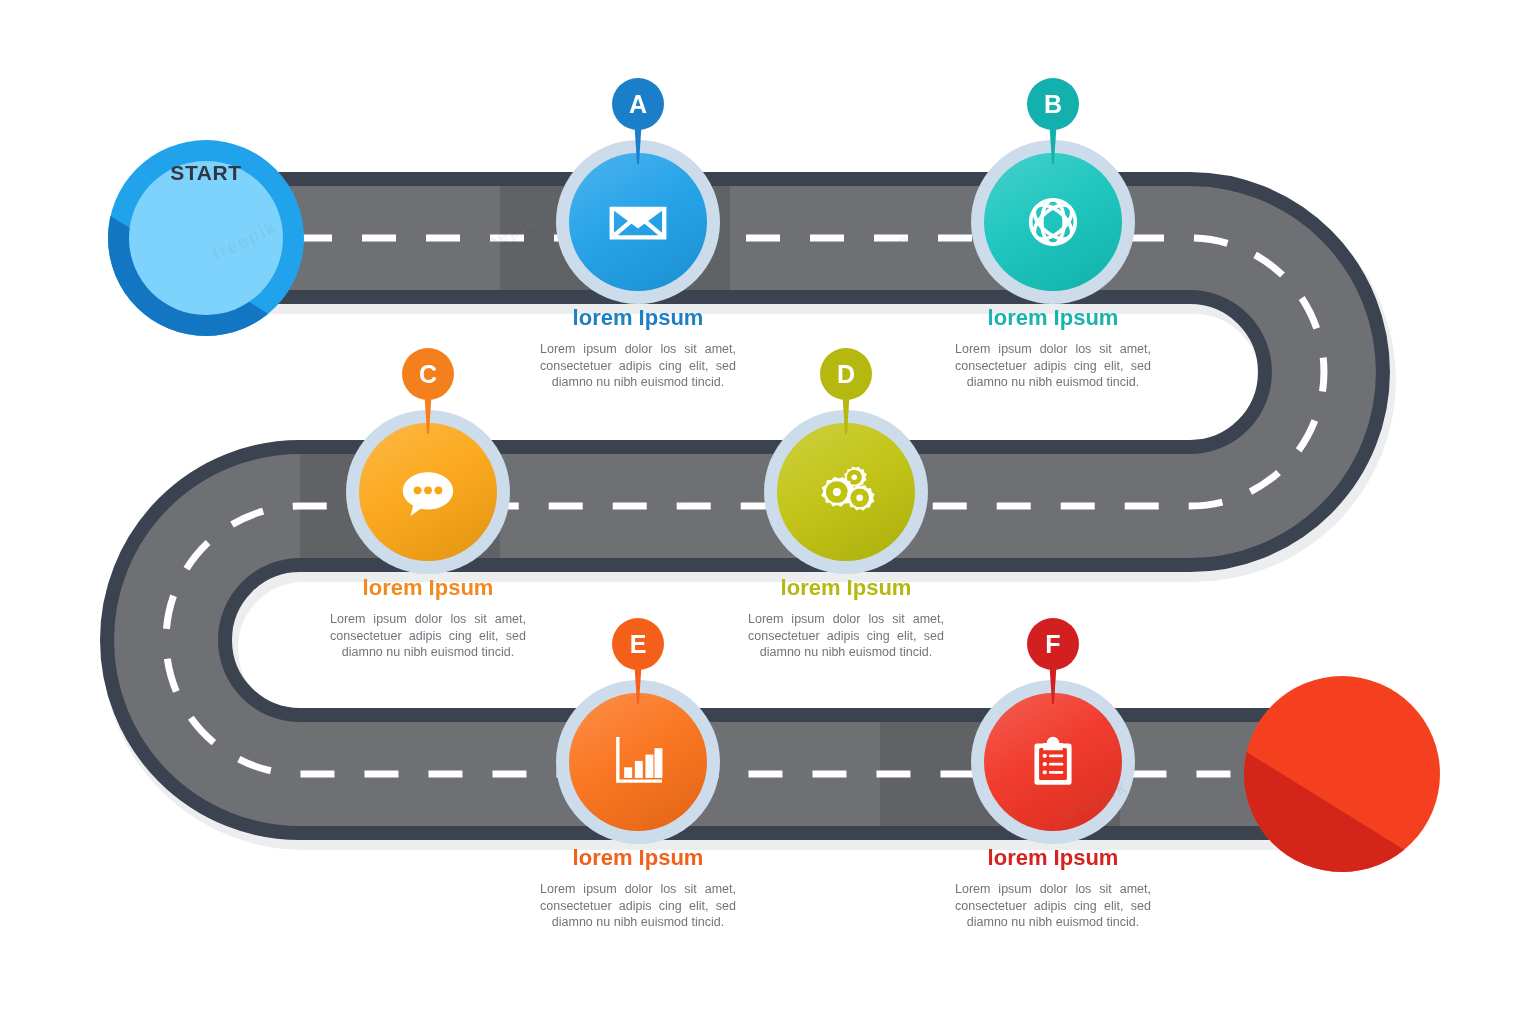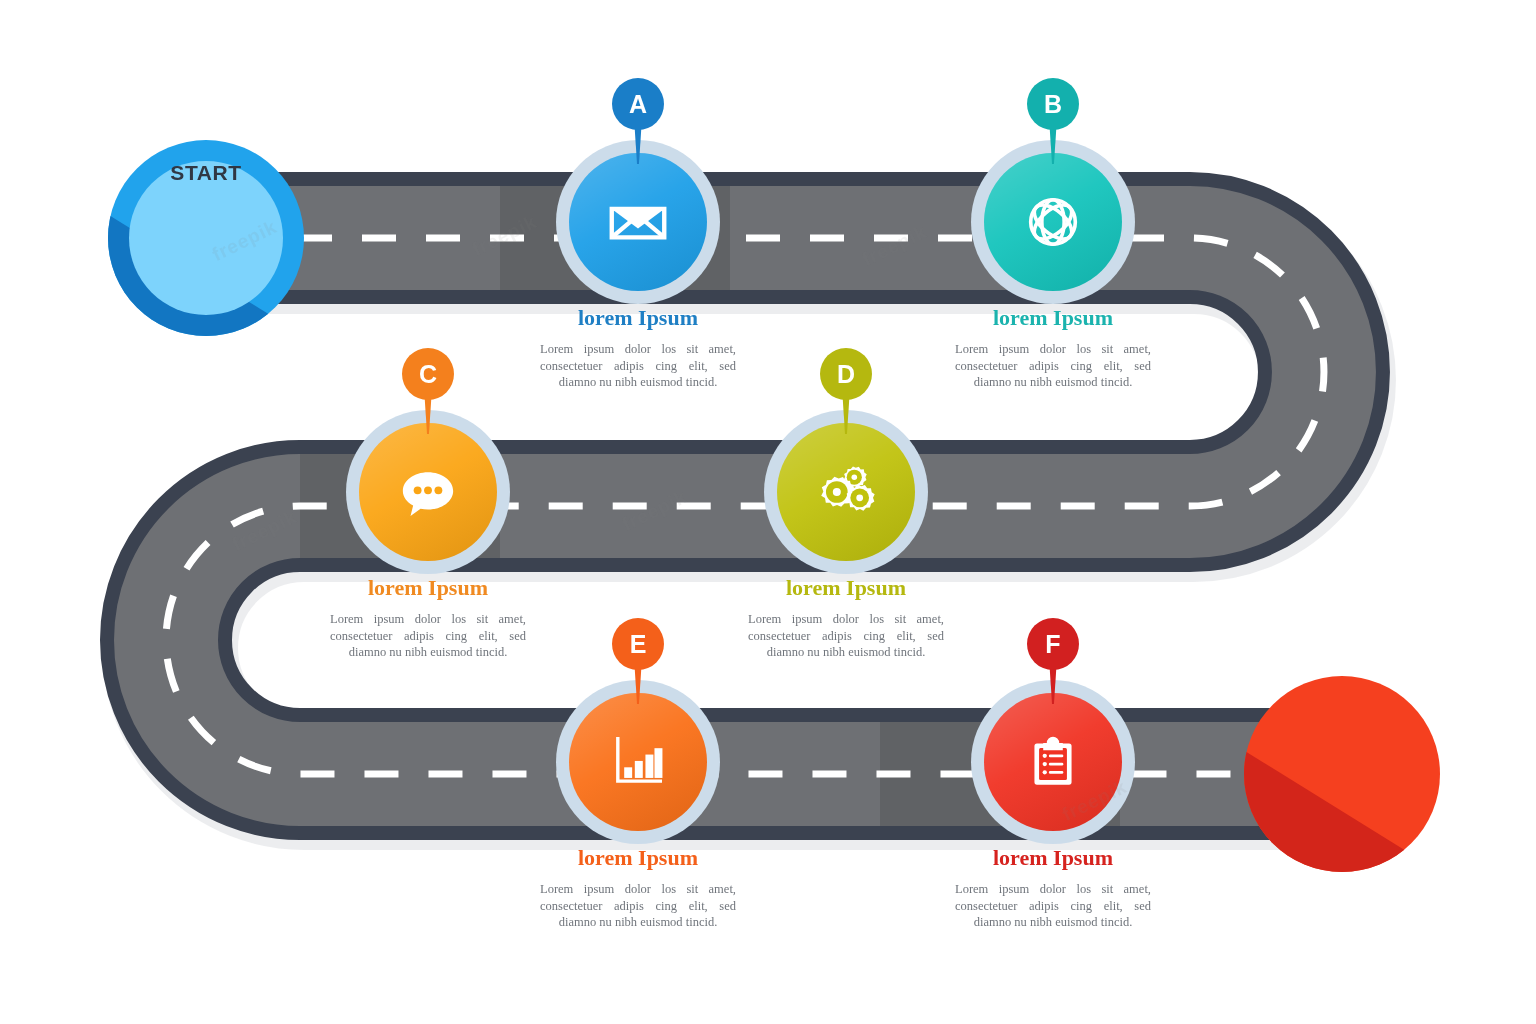--- a/index.html
+++ b/index.html
@@ -167,21 +167,20 @@
     height: 46px;
     clip-path: polygon(0% 0%, 100% 0%, 62% 100%, 38% 100%);
   }
 
   .step-text {
     position: absolute;
     left: 0;
     top: 228px;
     width: 330px;
     text-align: center;
-    font-family: Liberation Serif, serif;
   }
   .step-title {
     font-size: 22px;
     font-weight: bold;
     line-height: 1.1;
     margin: 0 0 6px 0;
   }
   .step-body {
     font-size: 12.5px;
     line-height: 1.32;

